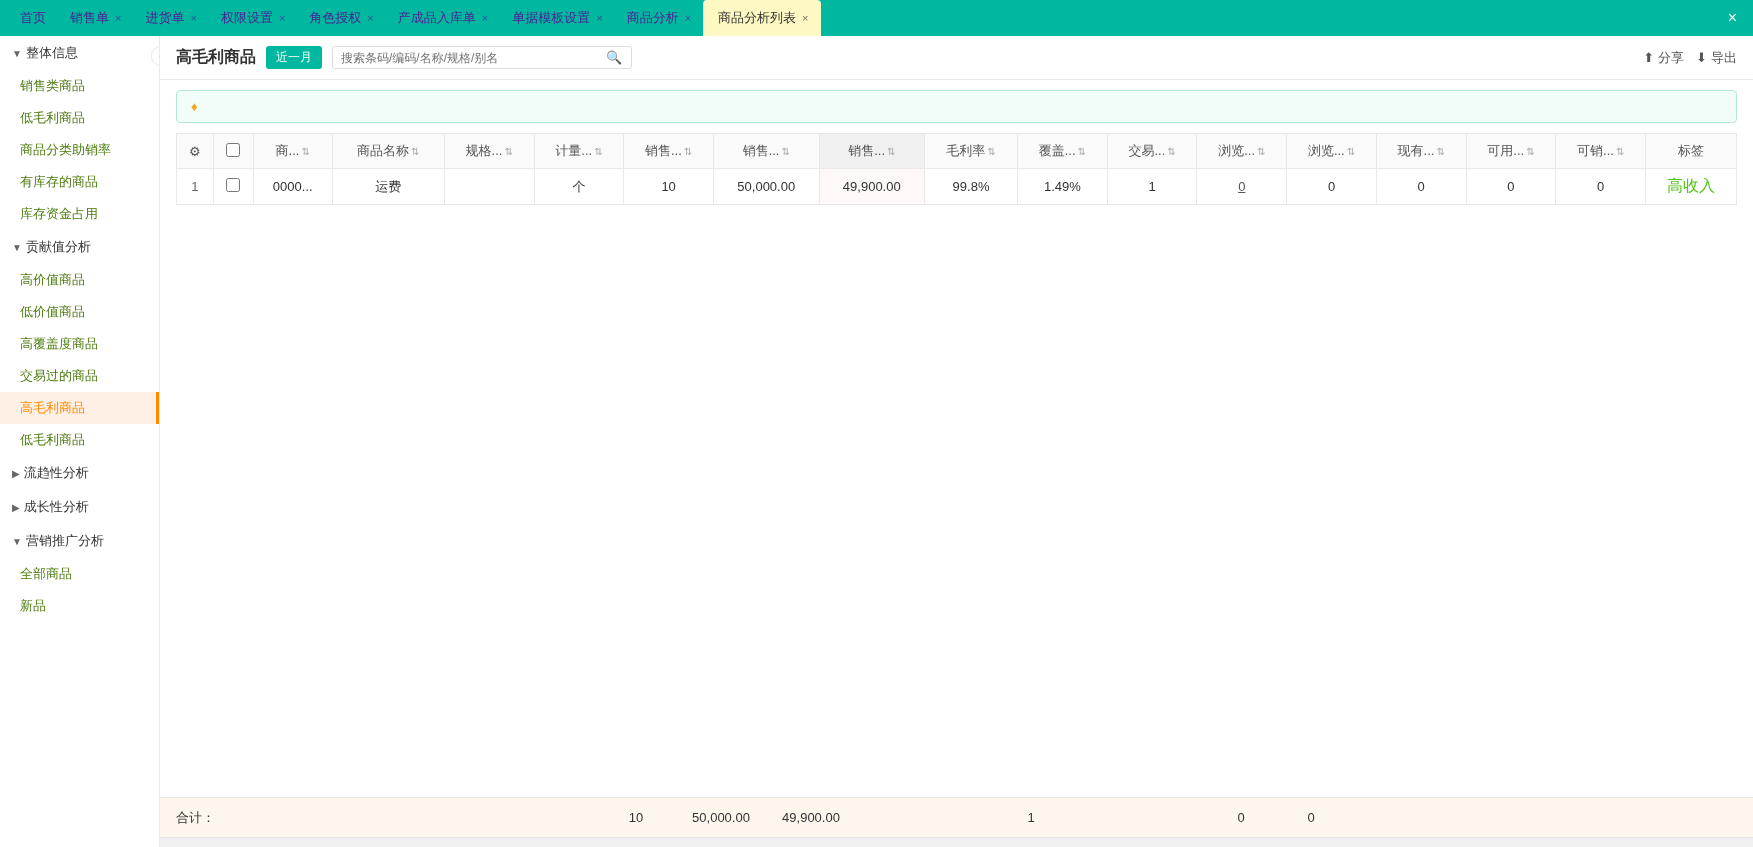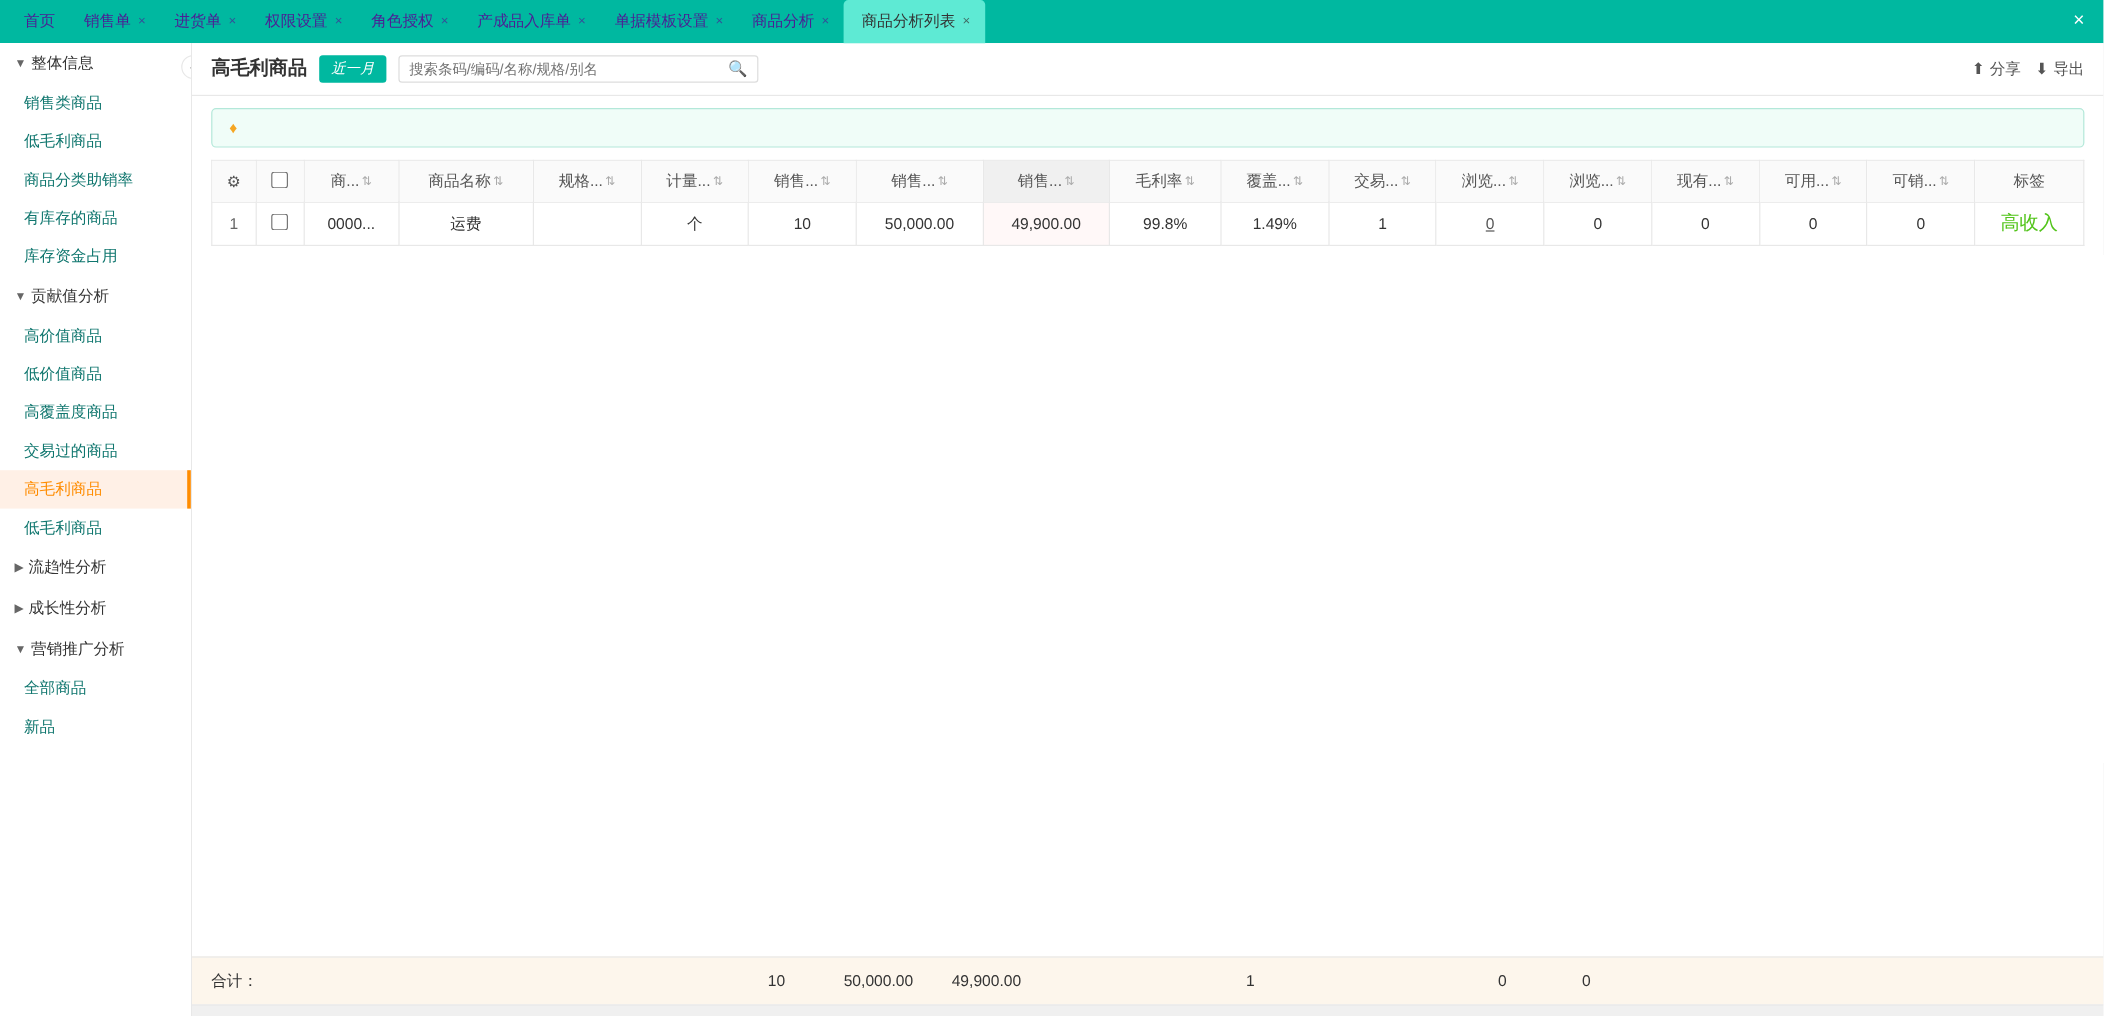--- a/index.html
+++ b/index.html
@@ -20,21 +20,21 @@
       height: 36px;
       display: flex;
       align-items: center;
       cursor: pointer;
       white-space: nowrap;
       font-size: 13px;
       color: #4c1d95;
       position: relative;
     }
     .top-nav .nav-item.active {
-      background: #5eead4;
+      background: #fef9c3;
       color: #333;
       border-radius: 4px 4px 0 0;
       padding-left: 15px;
     }
     .top-nav .nav-item .close-x {
       margin-left: 6px;
       font-size: 11px;
       opacity: 0.7;
     }
     .top-nav .nav-close-all {
@@ -86,21 +86,21 @@
       font-size: 13px;
       cursor: pointer;
     }
     .sidebar-section-title .arrow {
       margin-right: 4px;
       font-size: 10px;
       color: #666;
     }
     .sidebar-item {
       padding: 7px 12px 7px 20px;
-      color: #0f766e;
+      color: #4d7c0f;
       cursor: pointer;
       font-size: 13px;
       white-space: nowrap;
     }
     .sidebar-item.active {
       background: #fff0e6;
       color: #ff8c00;
       border-right: 3px solid #ff8c00;
     }
 
@@ -127,21 +127,20 @@
       color: #333;
     }
     .time-btn {
       padding: 3px 10px;
       background: #00b8a0;
       color: white;
       border: none;
       border-radius: 3px;
       cursor: pointer;
       font-size: 12px;
-      font-style: italic;
     }
     .search-box {
       display: flex;
       align-items: center;
       border: 1px solid #ddd;
       border-radius: 3px;
       padding: 3px 8px;
       flex: 1;
       max-width: 300px;
     }
@@ -229,21 +228,21 @@
     .row-num { color: #666; }
     .underline { text-decoration: underline; cursor: pointer; color: #555; }
 
     
     .table-footer {
       border-top: 1px solid #e8e8e8;
       padding: 8px 16px;
       background: #fdf6ec;
       display: flex;
       align-items: center;
-      gap: 11px;
+      gap: 0;
       margin-top: 40px;
     }
     .footer-label {
       color: #333;
       font-size: 13px;
       width: 60px;
     }
     .footer-cells {
       display: flex;
       flex: 1;

